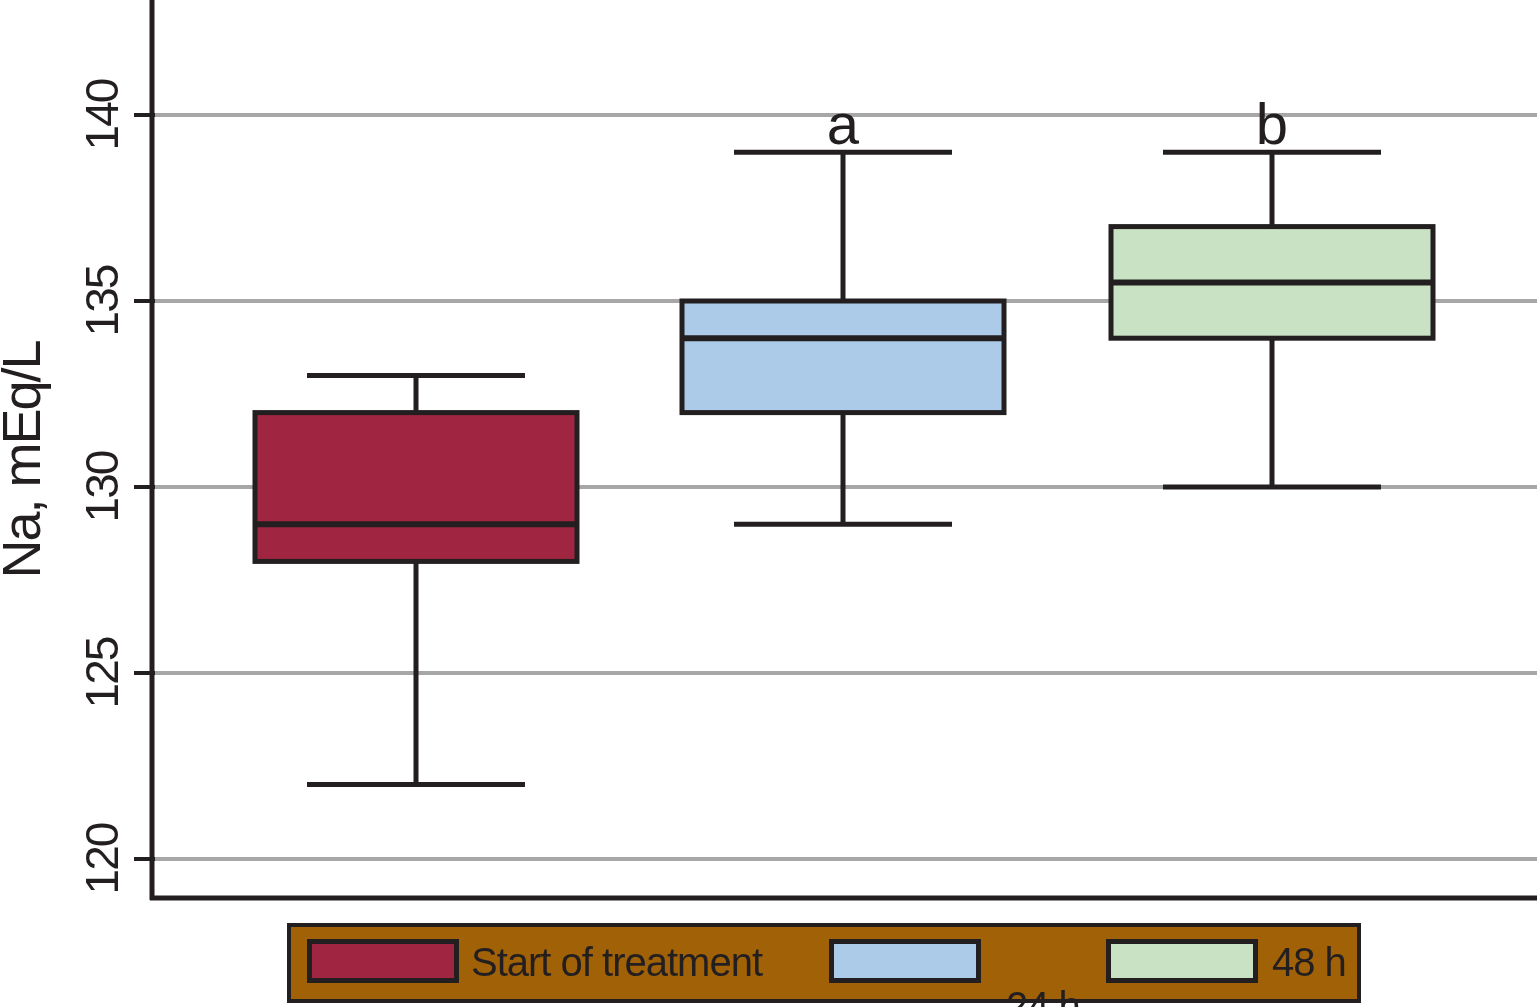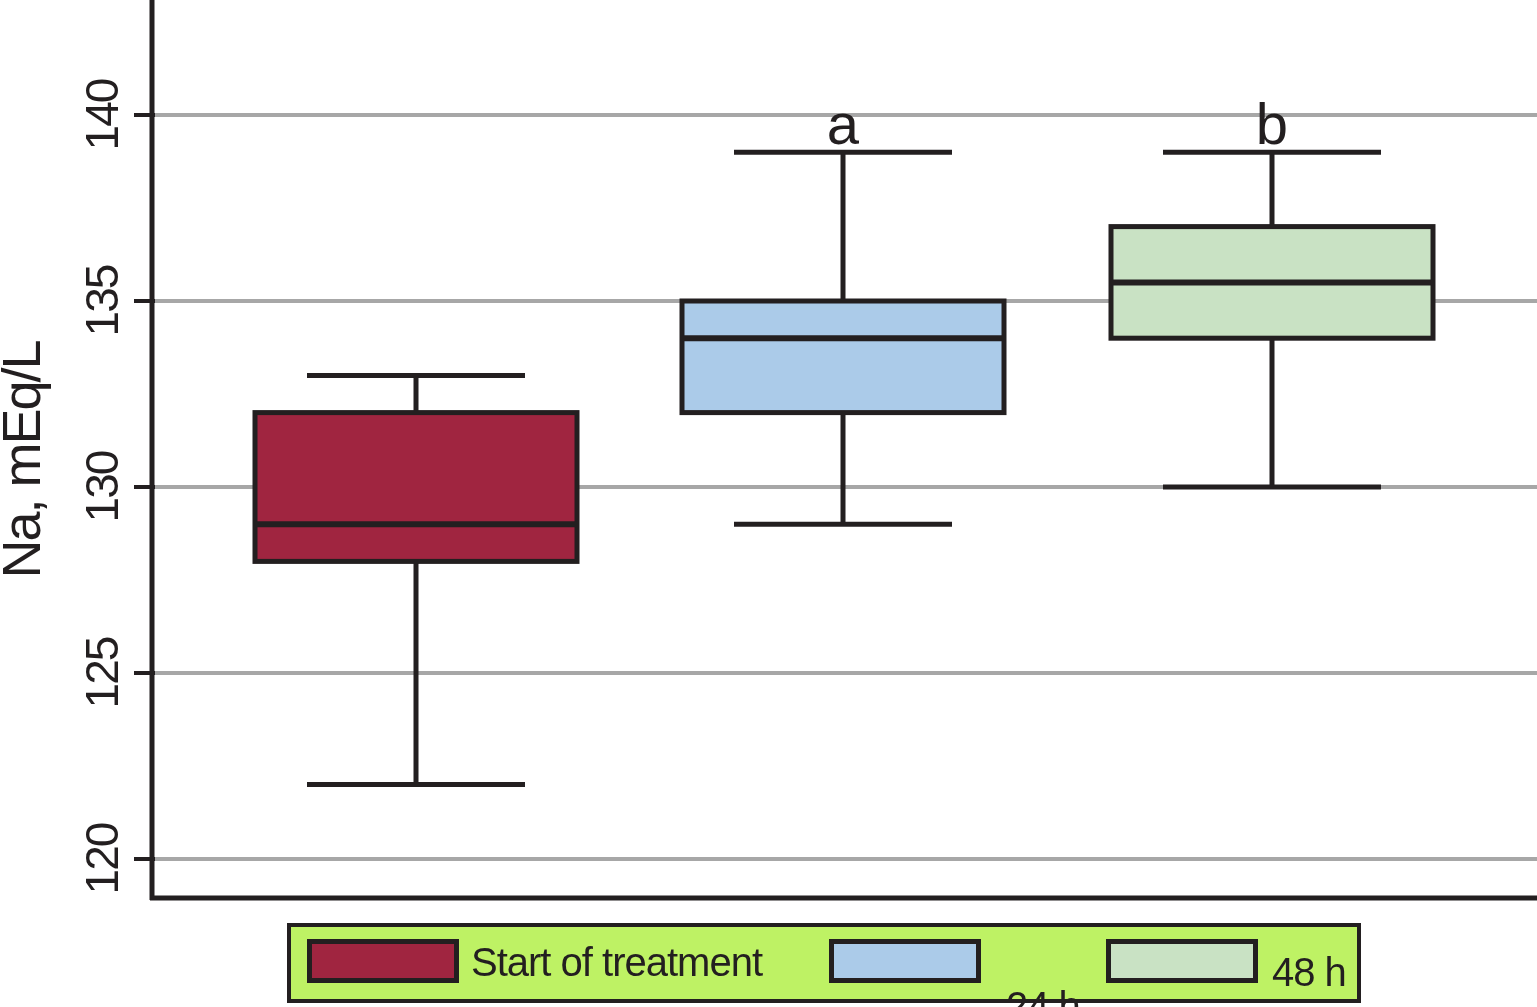--- a/index.html
+++ b/index.html
@@ -23,21 +23,21 @@
     height: 1007px;
   }
   .legend {
     position: absolute;
     left: 287px;
     top: 923px;
     width: 1074px;
     height: 80px;
     border: 4px solid #231F20;
     box-sizing: border-box;
-    background: #bef264;
+    background: #a16207;
   }
   .swatch {
     position: absolute;
     top: 12px;
     width: 152px;
     height: 44px;
     border: 5px solid #231F20;
     box-sizing: border-box;
   }
   .legend-label {
@@ -48,21 +48,21 @@
     font-size: 40px;
     letter-spacing: -1px;
     color: #231F20;
     white-space: nowrap;
   }
   .sw1 { left: 16px; }
   .lb1 { left: 180px; }
   .sw2 { left: 538px; }
   .lb2 { left: 715px; margin-top: 44px; }
   .sw3 { left: 815px; }
-  .lb3 { left: 981px; margin-top: 10px; }
+  .lb3 { left: 981px; }
   text { font-family: "Liberation Sans", "DejaVu Sans", sans-serif; }
 </style>
 </head>
 <body>
 
 <div class="figure">
   <svg id="chart" viewBox="0 0 1537 1007" xmlns="http://www.w3.org/2000/svg">
       <line x1="152" y1="859" x2="1537" y2="859" stroke="#A7A7A7" stroke-width="4"></line>
       <line x1="134" y1="859" x2="155" y2="859" stroke="#231F20" stroke-width="4"></line>
       <text transform="translate(102 859) rotate(-90)" text-anchor="middle" dominant-baseline="central" font-size="46" letter-spacing="-2" fill="#231F20">120</text>

